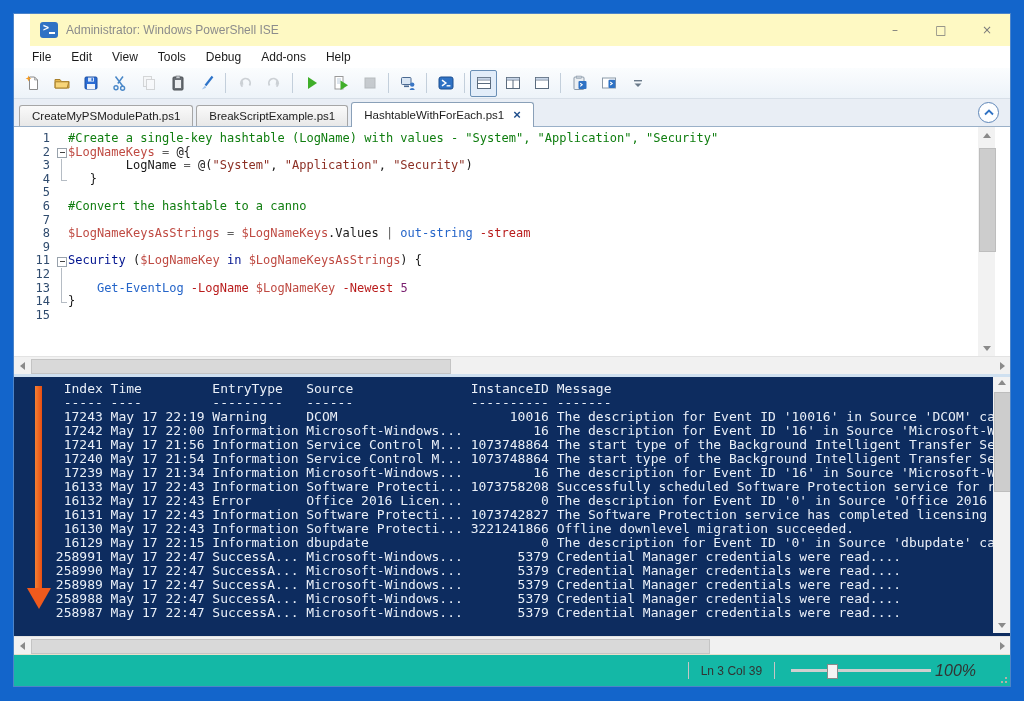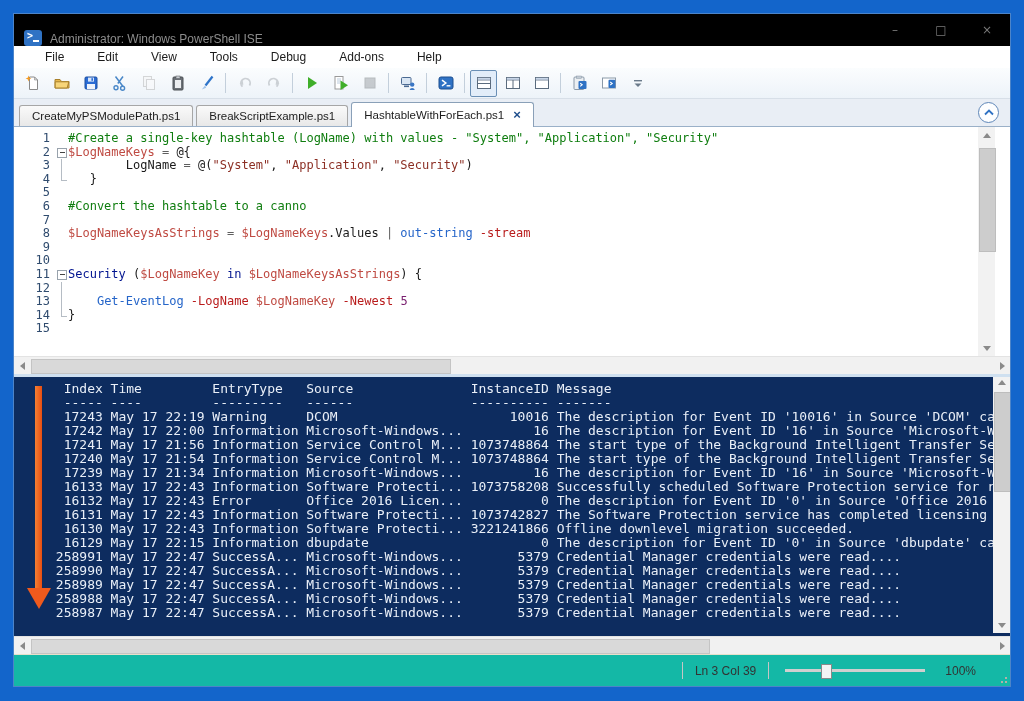--- a/index.html
+++ b/index.html
@@ -1,31 +1,31 @@
 <!DOCTYPE html>
 <html><head>
 <meta charset="utf-8">
 <style>
   html,body{margin:0;padding:0;}
   body{width:1024px;height:701px;overflow:hidden;font-family:"Liberation Sans",sans-serif;}
   #screen{position:relative;width:1024px;height:701px;background:#1365cb;}
   #window{position:absolute;left:14px;top:14px;width:996px;height:672px;background:#ffffff;box-shadow:0 0 0 1px #4c84c9;display:flex;flex-direction:column;}
 
   
-  .titlebar{height:32px;display:flex;align-items:flex-end;background:#000000;}
+  .titlebar{height:32px;display:flex;align-items:center;background:#fef9c3;margin-left:16px;}
   .app-icon{width:18px;height:16px;margin:0 8px 0 10px;background:#2f72c4;border-radius:3px;position:relative;flex:none;}
   .app-icon:before{content:">";position:absolute;left:3px;top:0px;color:#fff;font-size:10px;font-weight:bold;font-family:"DejaVu Sans Mono",monospace;}
   .app-icon:after{content:"";position:absolute;left:9px;bottom:4px;width:6px;height:2px;background:#fff;}
   .title-text{font-size:12px;color:#8c8c8c;flex:1;white-space:nowrap;}
   .win-controls{display:flex;height:100%;}
   .win-btn{width:46px;height:100%;display:flex;align-items:center;justify-content:center;color:#7a7a7a;font-size:12px;font-family:"DejaVu Sans",sans-serif;}
 
   
   .menubar{height:22px;display:flex;align-items:center;padding-left:18px;background:#ffffff;}
-  .menu-item{font-size:12px;color:#1b1b1b;margin-right:20px;cursor:default;margin-left:13px;}
+  .menu-item{font-size:12px;color:#1b1b1b;margin-right:20px;cursor:default;}
 
   
   .toolbar{height:30px;display:flex;align-items:center;background:linear-gradient(#fbfdfe,#edf3f9);border-bottom:1px solid #d7dfe8;padding-left:4px;}
   .tb-btn{width:25px;height:25px;display:flex;align-items:center;justify-content:center;border:1px solid transparent;border-radius:2px;margin:0 1px;}
   .tb-btn.sel{border-color:#6a8fb5;background:#e2edf9;}
   .tb-btn.dis{opacity:.45;}
   .tb-ic{width:16px;height:16px;display:block;}
   .tb-ic svg{width:16px;height:16px;display:block;}
   .tb-sep{width:1px;height:20px;background:#c3cfdb;margin:0 4px;}
 
@@ -70,21 +70,21 @@
   .arrow-anno{position:absolute;left:13px;top:9px;width:24px;}
   .arrow-shaft{width:7px;height:202px;margin-left:8px;background:linear-gradient(90deg,#f58033,#e84e12);}
   .arrow-head{width:0;height:0;border-left:12px solid transparent;border-right:12px solid transparent;border-top:21px solid #ef5a1d;}
 
   
   .statusbar{height:37px;background:#14b8a6;border-top:1px solid #e6e0cb;display:flex;align-items:center;justify-content:flex-end;padding-right:34px;position:relative;flex:1;}
   .sb-div{width:1px;height:17px;background:#c5c5c5;margin:0 12px;}
   .sb-text{font-size:12px;color:#333;}
   .sb-slider{width:140px;height:3px;background:#cfcfcf;position:relative;margin:0 4px;}
   .sb-handle{position:absolute;left:36px;top:-5px;width:9px;height:13px;background:#f4f4f4;border:1px solid #8a8a8a;}
-  .sb-zoom{font-size:12px;color:#333;margin-left:16px;}
+  .sb-zoom{font-size:16px;color:#333;margin-left:0;font-style:italic;}
   .grip{position:absolute;right:3px;bottom:3px;width:10px;height:10px;}
   .grip i{position:absolute;width:2px;height:2px;background:#b3b0a8;}
 </style>
 </head>
 <body>
 
 <div id="screen">
   <div id="window">
 
     <div class="titlebar">
@@ -310,21 +310,20 @@
       <div class="ed-lines">
           <div class="ed-line"><span class="gutter">1</span><span class="fold"></span><span class="code"><span class="tk-cm">#Create a single-key hashtable (LogName) with values - "System", "Application", "Security"</span></span></div>
           <div class="ed-line"><span class="gutter">2</span><span class="fold f-open"></span><span class="code"><span class="tk-vr">$LogNameKeys</span><span class="tk-op"> = </span><span class="tk-pl">@{</span></span></div>
           <div class="ed-line"><span class="gutter">3</span><span class="fold f-bar"></span><span class="code"><span class="tk-pl">        LogName </span><span class="tk-op">= </span><span class="tk-pl">@(</span><span class="tk-st">"System"</span><span class="tk-pl">, </span><span class="tk-st">"Application"</span><span class="tk-pl">, </span><span class="tk-st">"Security"</span><span class="tk-pl">)</span></span></div>
           <div class="ed-line"><span class="gutter">4</span><span class="fold f-end"></span><span class="code"><span class="tk-pl">   }</span></span></div>
           <div class="ed-line"><span class="gutter">5</span><span class="fold"></span><span class="code"></span></div>
           <div class="ed-line"><span class="gutter">6</span><span class="fold"></span><span class="code"><span class="tk-cm">#Convert the hashtable to a canno</span></span></div>
           <div class="ed-line"><span class="gutter">7</span><span class="fold"></span><span class="code"></span></div>
           <div class="ed-line"><span class="gutter">8</span><span class="fold"></span><span class="code"><span class="tk-vr">$LogNameKeysAsStrings</span><span class="tk-op"> = </span><span class="tk-vr">$LogNameKeys</span><span class="tk-pl">.Values </span><span class="tk-op">| </span><span class="tk-cd">out-string</span><span class="tk-pm"> -stream</span></span></div>
           <div class="ed-line"><span class="gutter">9</span><span class="fold"></span><span class="code"></span></div>
-          <div class="ed-line"><span class="gutter">10</span><span class="fold"></span><span class="code"></span></div>
           <div class="ed-line"><span class="gutter">11</span><span class="fold f-open"></span><span class="code"><span class="tk-kw">Security</span><span class="tk-pl"> (</span><span class="tk-vr">$LogNameKey</span><span class="tk-kw"> in </span><span class="tk-vr">$LogNameKeysAsStrings</span><span class="tk-pl">) {</span></span></div>
           <div class="ed-line"><span class="gutter">12</span><span class="fold f-bar"></span><span class="code"></span></div>
           <div class="ed-line"><span class="gutter">13</span><span class="fold f-bar"></span><span class="code"><span class="tk-pl">    </span><span class="tk-cd">Get-EventLog</span><span class="tk-pm"> -LogName </span><span class="tk-vr">$LogNameKey</span><span class="tk-pm"> -Newest </span><span class="tk-nu">5</span></span></div>
           <div class="ed-line"><span class="gutter">14</span><span class="fold f-end"></span><span class="code"><span class="tk-pl">}</span></span></div>
           <div class="ed-line"><span class="gutter">15</span><span class="fold"></span><span class="code"></span></div>
         </div>
       <div class="vscroll" style="right:15px;height:229px;">
         <span class="arr" style="top:0;">
             <i class="tri-up"></i>
           </span>

